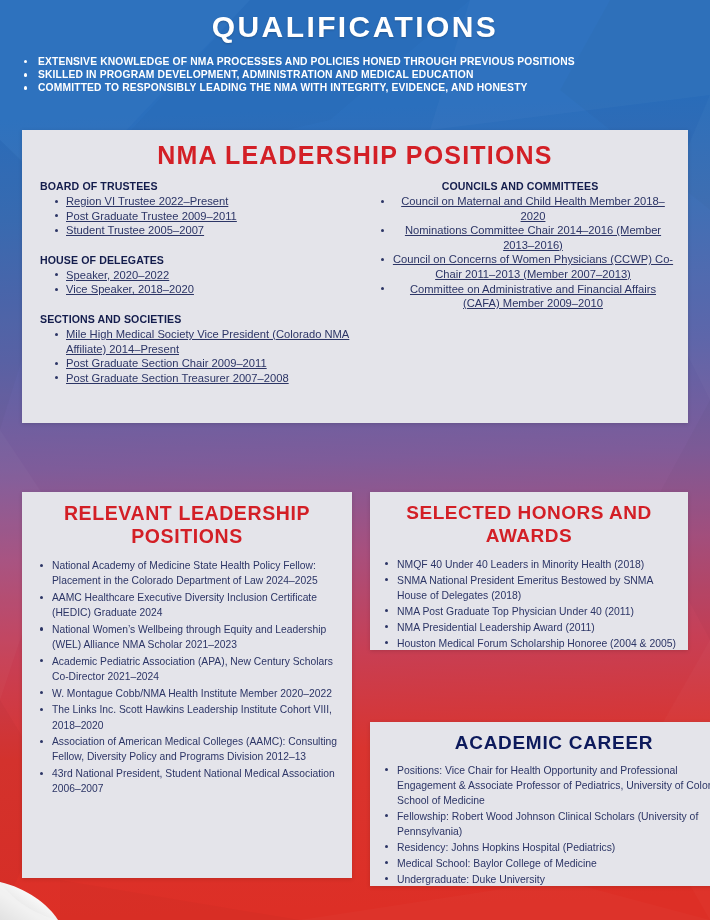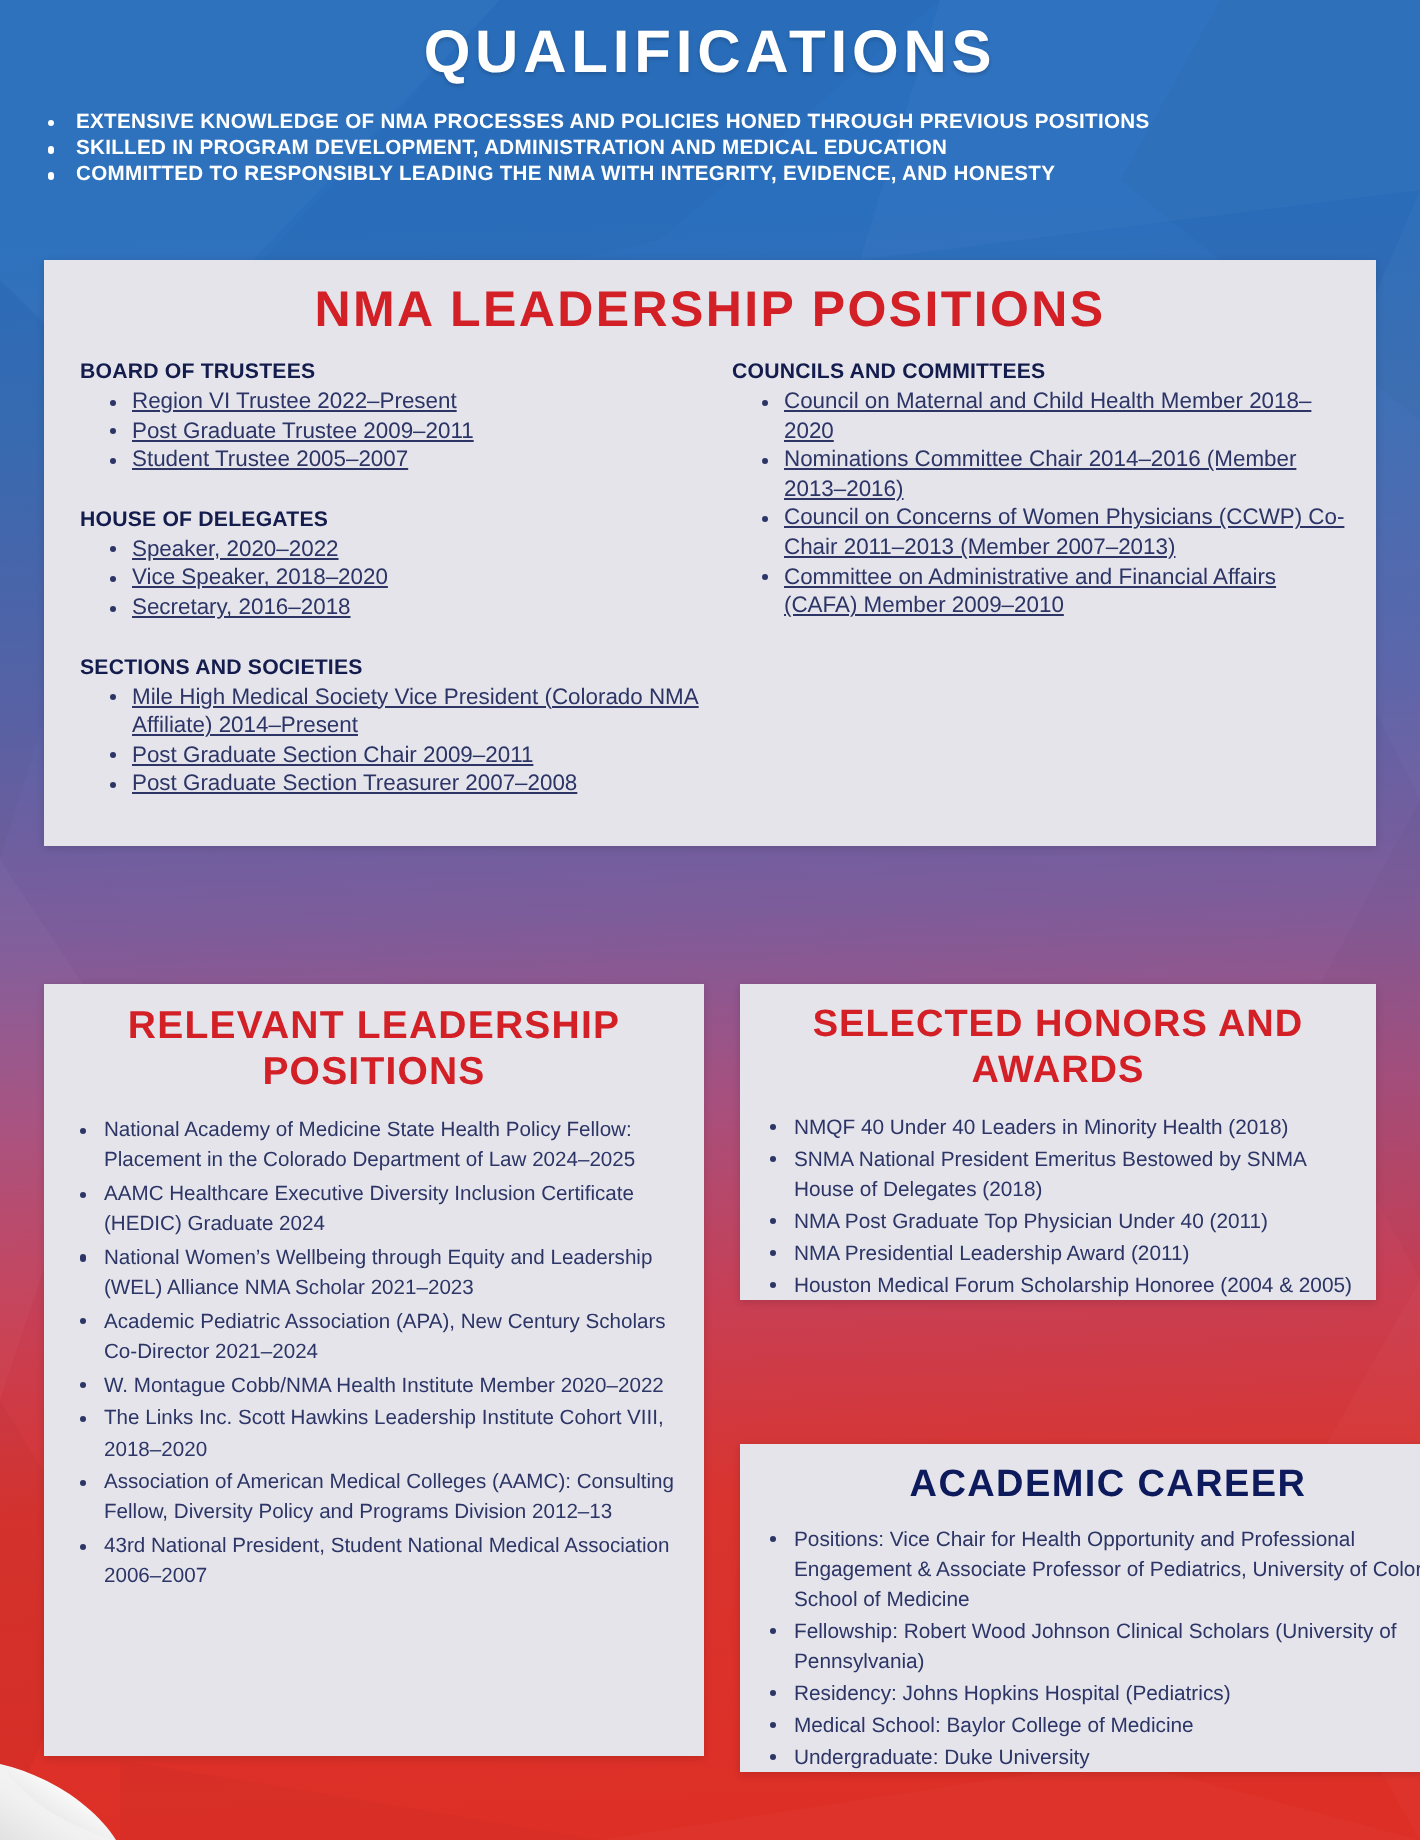--- a/index.html
+++ b/index.html
@@ -102,21 +102,21 @@
   #main-title {
     font-size: 25px;
     letter-spacing: 1.2px;
     padding-top: 11px;
   }
   #main-cols {
     display: flex;
     padding: 10px 14px 0 18px;
   }
   #main-col-left  { width: 318px; }
-  #main-col-right { width: 316px; padding-left: 8px; }
+  #main-col-right { width: 316px; padding-left: 8px; text-align: center; }
 
   .group { margin-bottom: 16px; }
   .group:last-child { margin-bottom: 0; }
   .group-head {
     font-size: 10.6px;
     font-weight: 700;
     color: #131c4c;
     letter-spacing: .1px;
     margin-bottom: 2px;
   }
@@ -285,21 +285,20 @@
           <li>Post Graduate Trustee 2009–2011</li>
           <li>Student Trustee 2005–2007</li>
         </ul>
       </div>
 
       <div class="group">
         <div class="group-head">HOUSE OF DELEGATES</div>
         <ul>
           <li>Speaker,  2020–2022</li>
           <li>Vice Speaker,  2018–2020</li>
-          <li>Secretary,  2016–2018</li>
         </ul>
       </div>
 
       <div class="group">
         <div class="group-head">SECTIONS AND SOCIETIES</div>
         <ul>
           <li>Mile High Medical Society Vice President (Colorado NMA Affiliate) 2014–Present</li>
           <li>Post Graduate Section Chair 2009–2011</li>
           <li>Post Graduate Section Treasurer 2007–2008</li>
         </ul>

